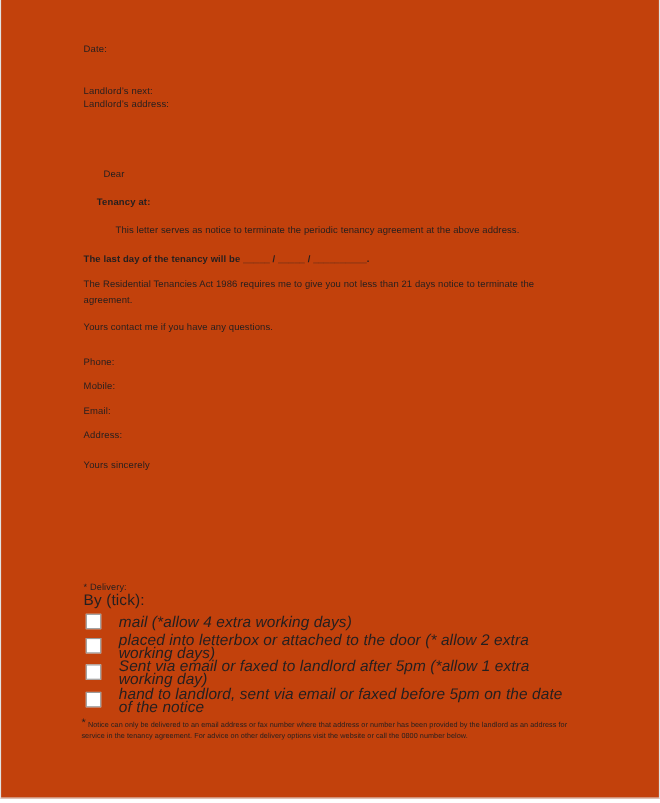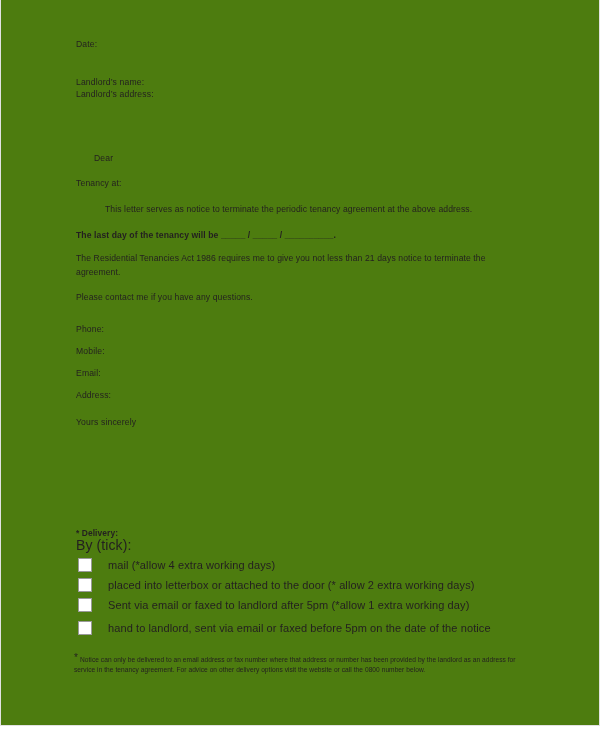--- a/index.html
+++ b/index.html
@@ -13,21 +13,21 @@
     font-family: "Liberation Sans", sans-serif;
     color: #231f20;
     overflow: hidden;
   }
 
   #page {
     position: relative;
     box-sizing: border-box;
     width: 600px;
     height: 726px;
-    background: #4d7c0f;
+    background: #c2410c;
     border: 1px solid #e2e2e2;
     border-top: none;
     padding: 0;
   }
 
   
   .doc-body {
     position: absolute;
     left: 75px;
     top: 0;
@@ -42,21 +42,21 @@
     white-space: pre-wrap;
   }
 
   .para {
     font-size: 8.6px;
     line-height: 13.5px;
     letter-spacing: 0.1px;
     color: #231f20;
   }
 
-  .bold { font-weight: normal; }
+  .bold { font-weight: bold; margin-left: 12px; }
 
   
   .at-date      { position: absolute; top: 38px;  left: 0; }
   .at-landlord  { position: absolute; top: 76px;  left: 0; }
   .at-dear      { position: absolute; top: 152px; left: 0; margin-left: 18px; }
   .at-tenancy   { position: absolute; top: 177px; left: 0; }
   .at-p1        { position: absolute; top: 203px; left: 0; width: 440px; margin-left: 29px; }
   .at-p2        { position: absolute; top: 229px; left: 0; width: 440px; font-weight: bold; }
   .at-p3        { position: absolute; top: 252px; left: 0; width: 418px; }
   .at-p4        { position: absolute; top: 291px; left: 0; width: 440px; }
@@ -67,21 +67,21 @@
 
   
   #delivery {
     position: absolute;
     left: 75px;
     top: 527px;
     width: 445px;
   }
   .delivery-title {
     font-size: 8.4px;
-    font-weight: bold;
+    font-weight: normal;
     line-height: 12px;
     letter-spacing: 0.1px;
   }
   .delivery-sub {
     font-size: 14px;
     line-height: 13px;
     letter-spacing: 0.1px;
   }
 
   .check-list { margin-top: 3px; }
@@ -97,25 +97,26 @@
     box-sizing: border-box;
     width: 14px;
     height: 14px;
     border: 1px solid #9a9a9a;
     background: #ffffff;
     flex: 0 0 auto;
     margin-left: 2px;
   }
 
   .check-label {
-    font-size: 11px;
+    font-size: 14px;
     line-height: 12px;
     letter-spacing: 0.1px;
     margin-left: 16px;
     color: #231f20;
+    font-style: italic;
   }
   .check-label .l2 { display: block; }
 
   
   #footnote {
     position: absolute;
     left: 73px;
     top: 655px;
     width: 450px;
     font-size: 6.6px;
@@ -136,36 +137,36 @@
 
 <div id="page">
 
   <div class="doc-body">
 
     <div class="at-date">
       <div class="line">Date:</div>
     </div>
 
     <div class="at-landlord">
-      <div class="line">Landlord’s name:</div>
+      <div class="line">Landlord’s next:</div>
       <div class="line">Landlord’s address:</div>
     </div>
 
     <div class="at-dear">
       <div class="line">Dear</div>
     </div>
 
     <div class="at-tenancy">
       <div class="line bold">Tenancy at:</div>
     </div>
 
     <div class="at-p1 para">This letter serves as notice to terminate the periodic tenancy agreement at the above address.</div>
     <div class="at-p2 para">The last day of the tenancy will be _____ / _____ / __________.</div>
     <div class="at-p3 para">The Residential Tenancies Act 1986 requires me to give you not less than 21 days notice to terminate the agreement.</div>
-    <div class="at-p4 para">Please contact me if you have any questions.</div>
+    <div class="at-p4 para">Yours contact me if you have any questions.</div>
 
     <div class="at-contact">
       <div class="contact-line">Phone:</div>
       <div class="contact-line">Mobile:</div>
       <div class="contact-line">Email:</div>
       <div class="contact-line">Address:</div>
     </div>
 
     <div class="at-yours">
       <div class="line">Yours sincerely</div>

